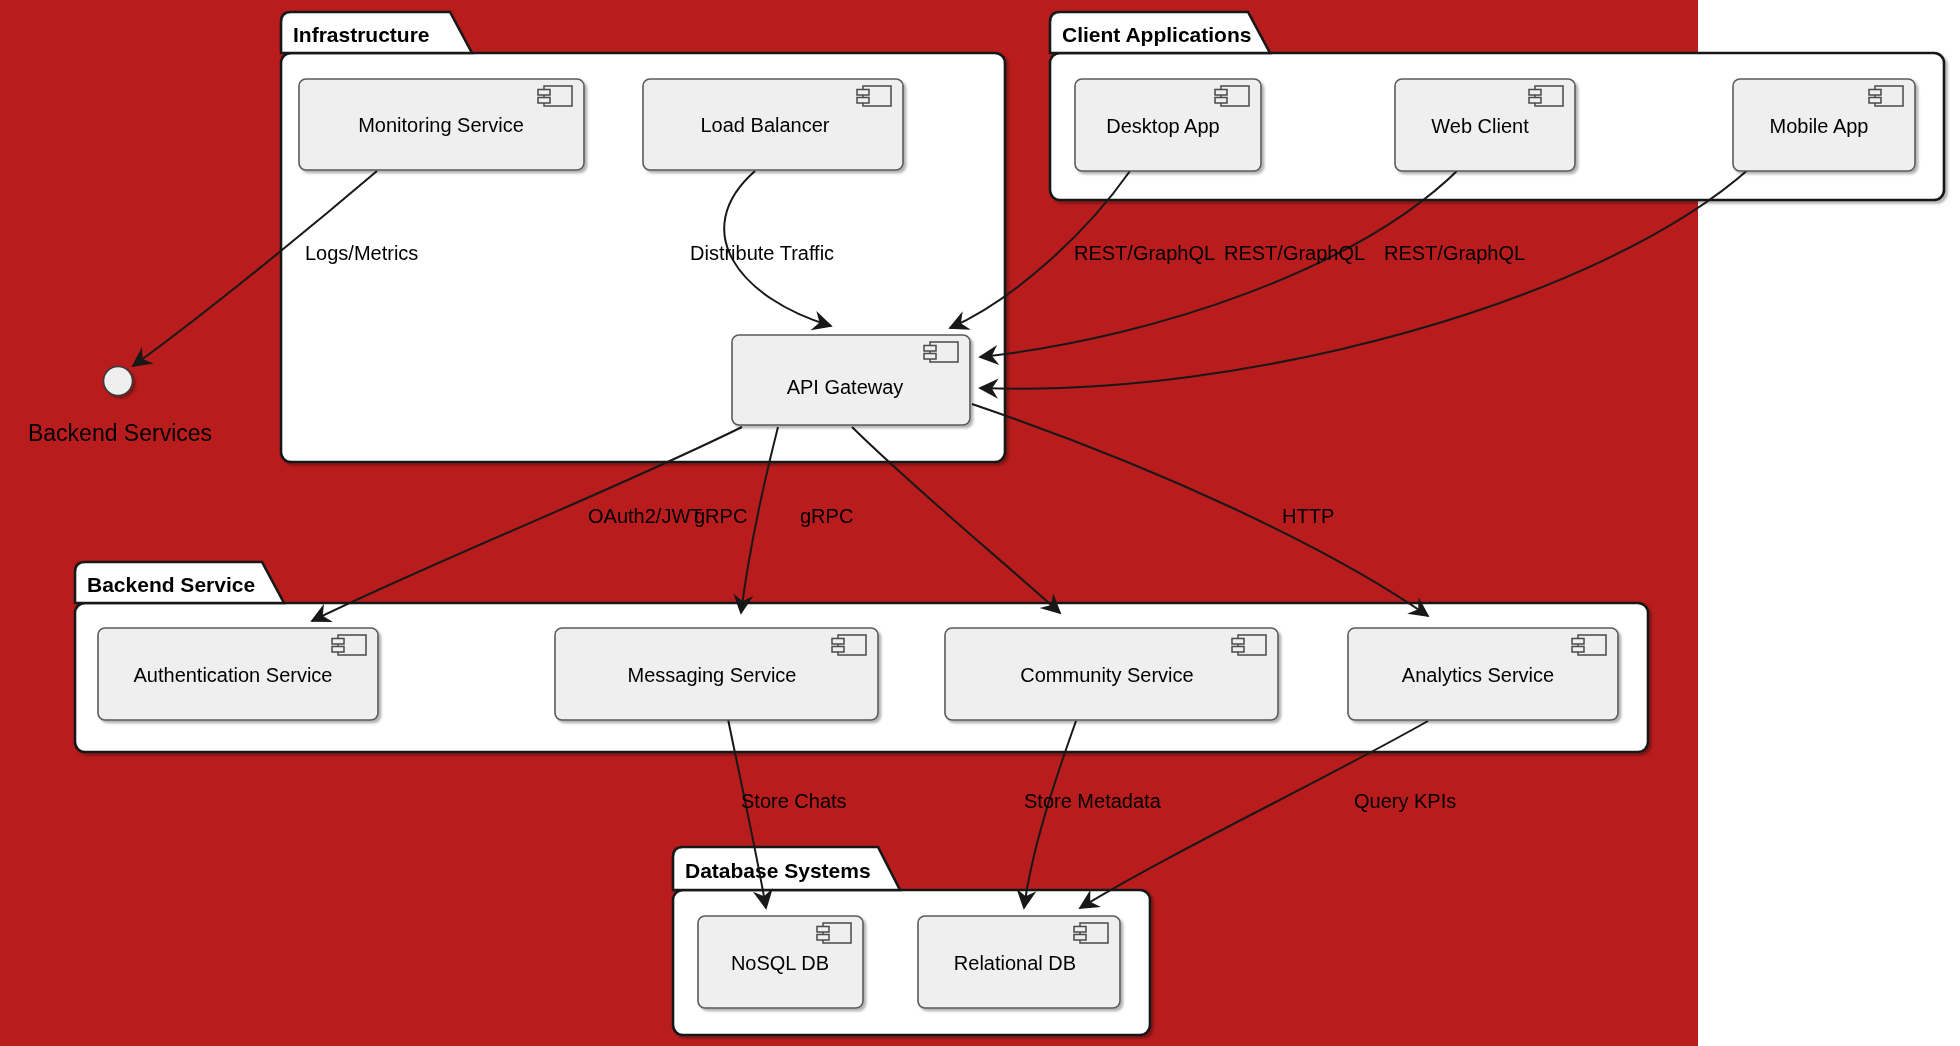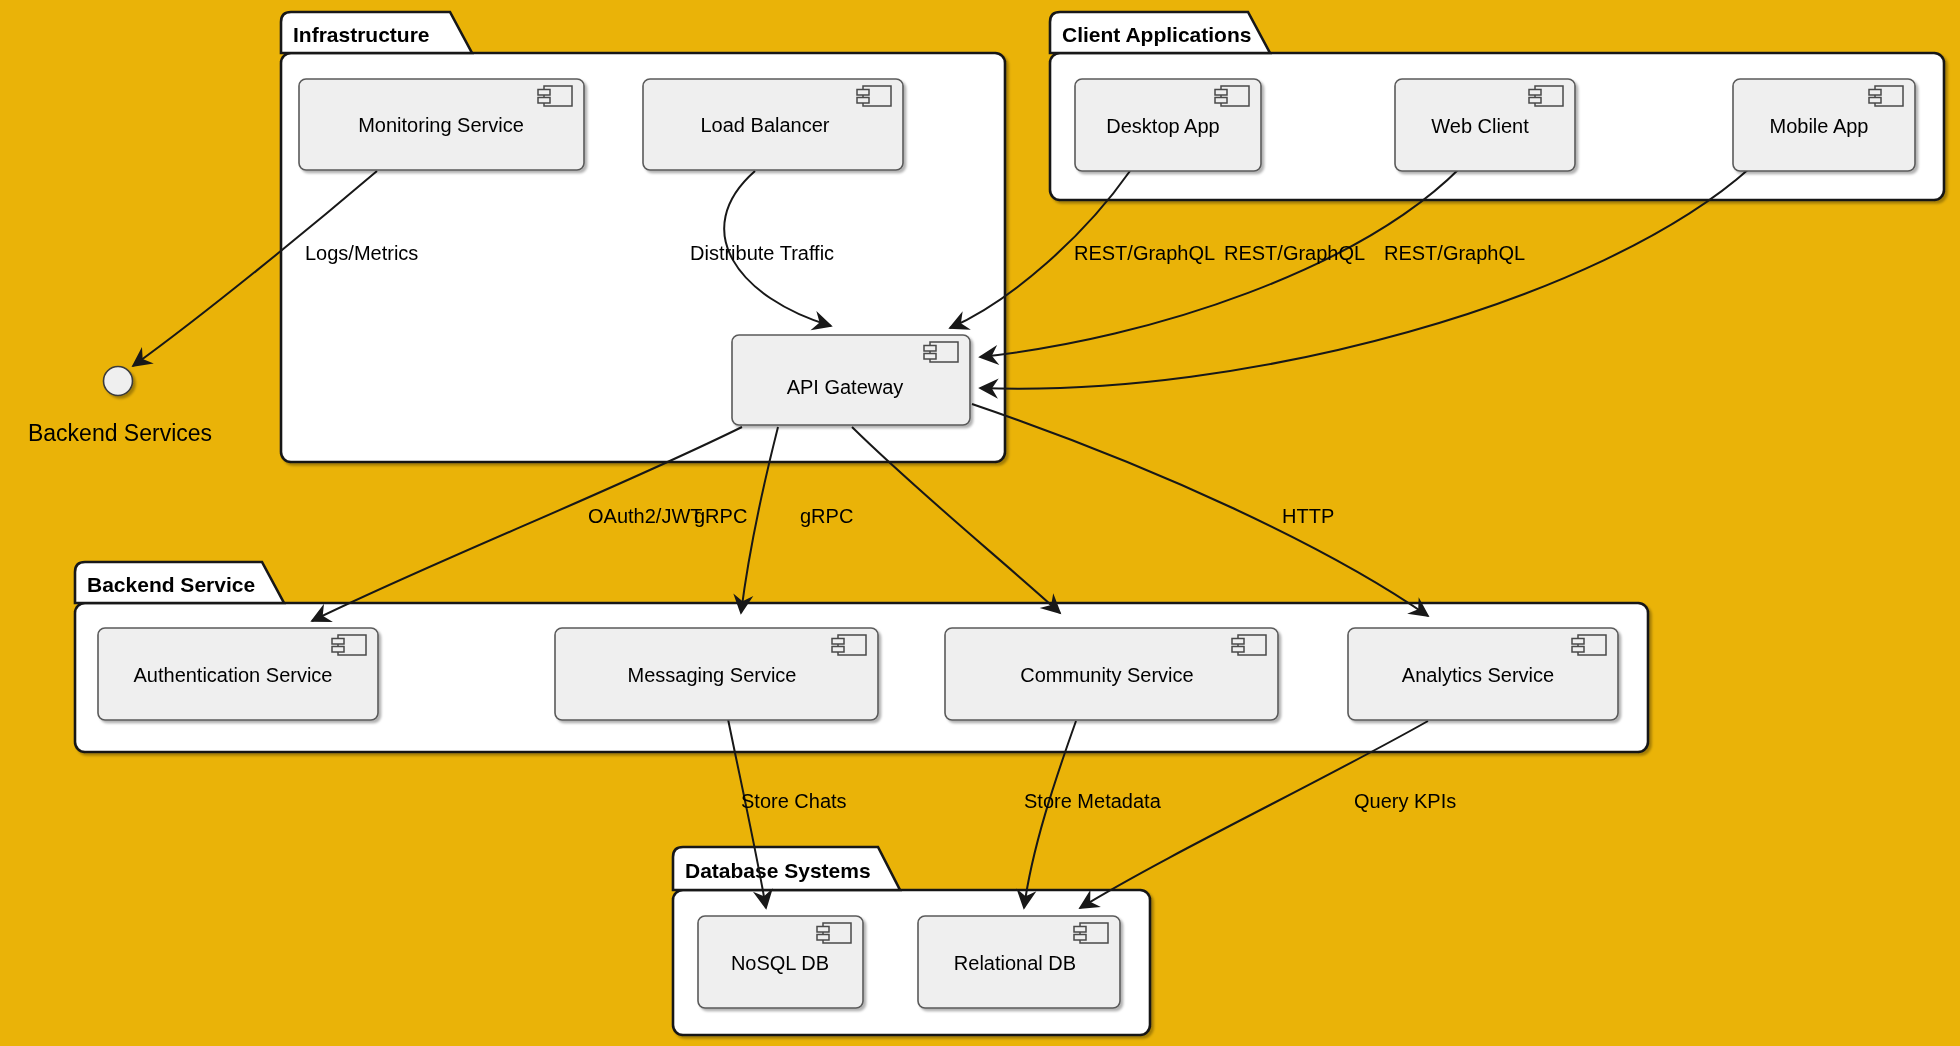--- a/index.html
+++ b/index.html
@@ -1,17 +1,17 @@
 <!DOCTYPE html>
 <html><head>
 <meta charset="utf-8">
 <title>UML Component Diagram</title>
 <style>
   html, body { margin: 0; padding: 0; background: #ffffff; }
-  .stage { width: 1960px; height: 1046px; position: relative; background: #eab308; }
+  .stage { width: 1698px; height: 1046px; position: relative; background: #b91c1c; }
   svg { display: block; }
   text {
     font-family: "Liberation Sans", "DejaVu Sans", sans-serif;
     fill: #000000;
   }
   .pkg-title { font-size: 21px; font-weight: bold; }
   .comp-label { font-size: 20px; }
   .edge-label { font-size: 20px; }
   .iface-label { font-size: 23px; }
   .pkg-shape { fill: #ffffff; stroke: #181818; stroke-width: 2.6px; }

